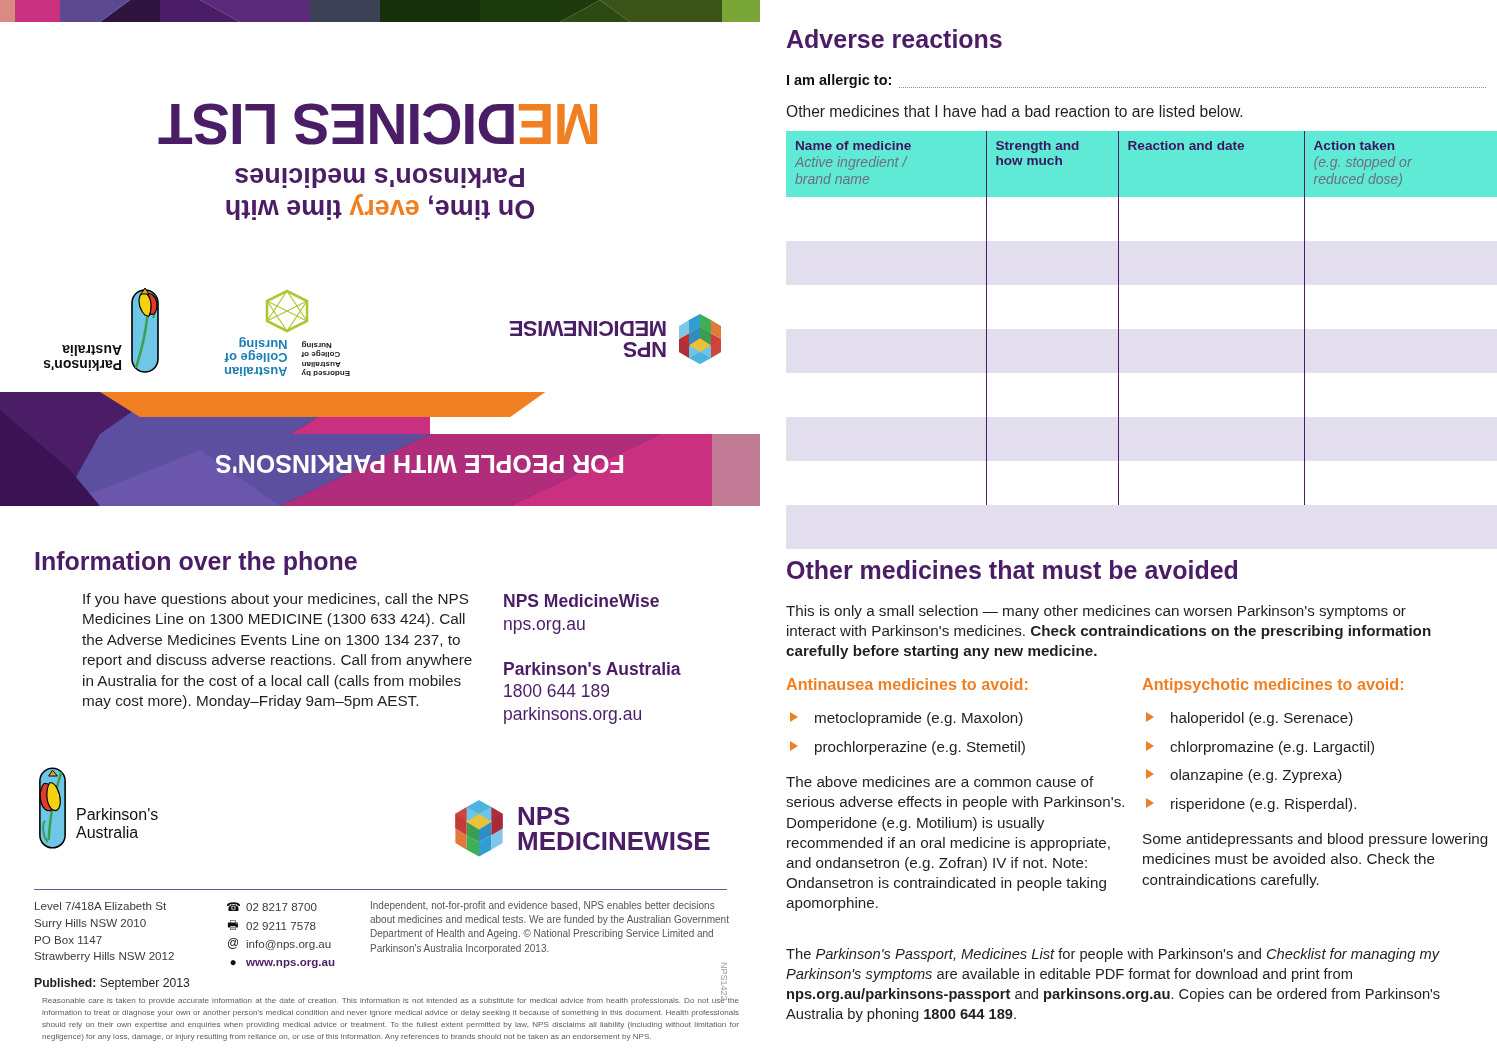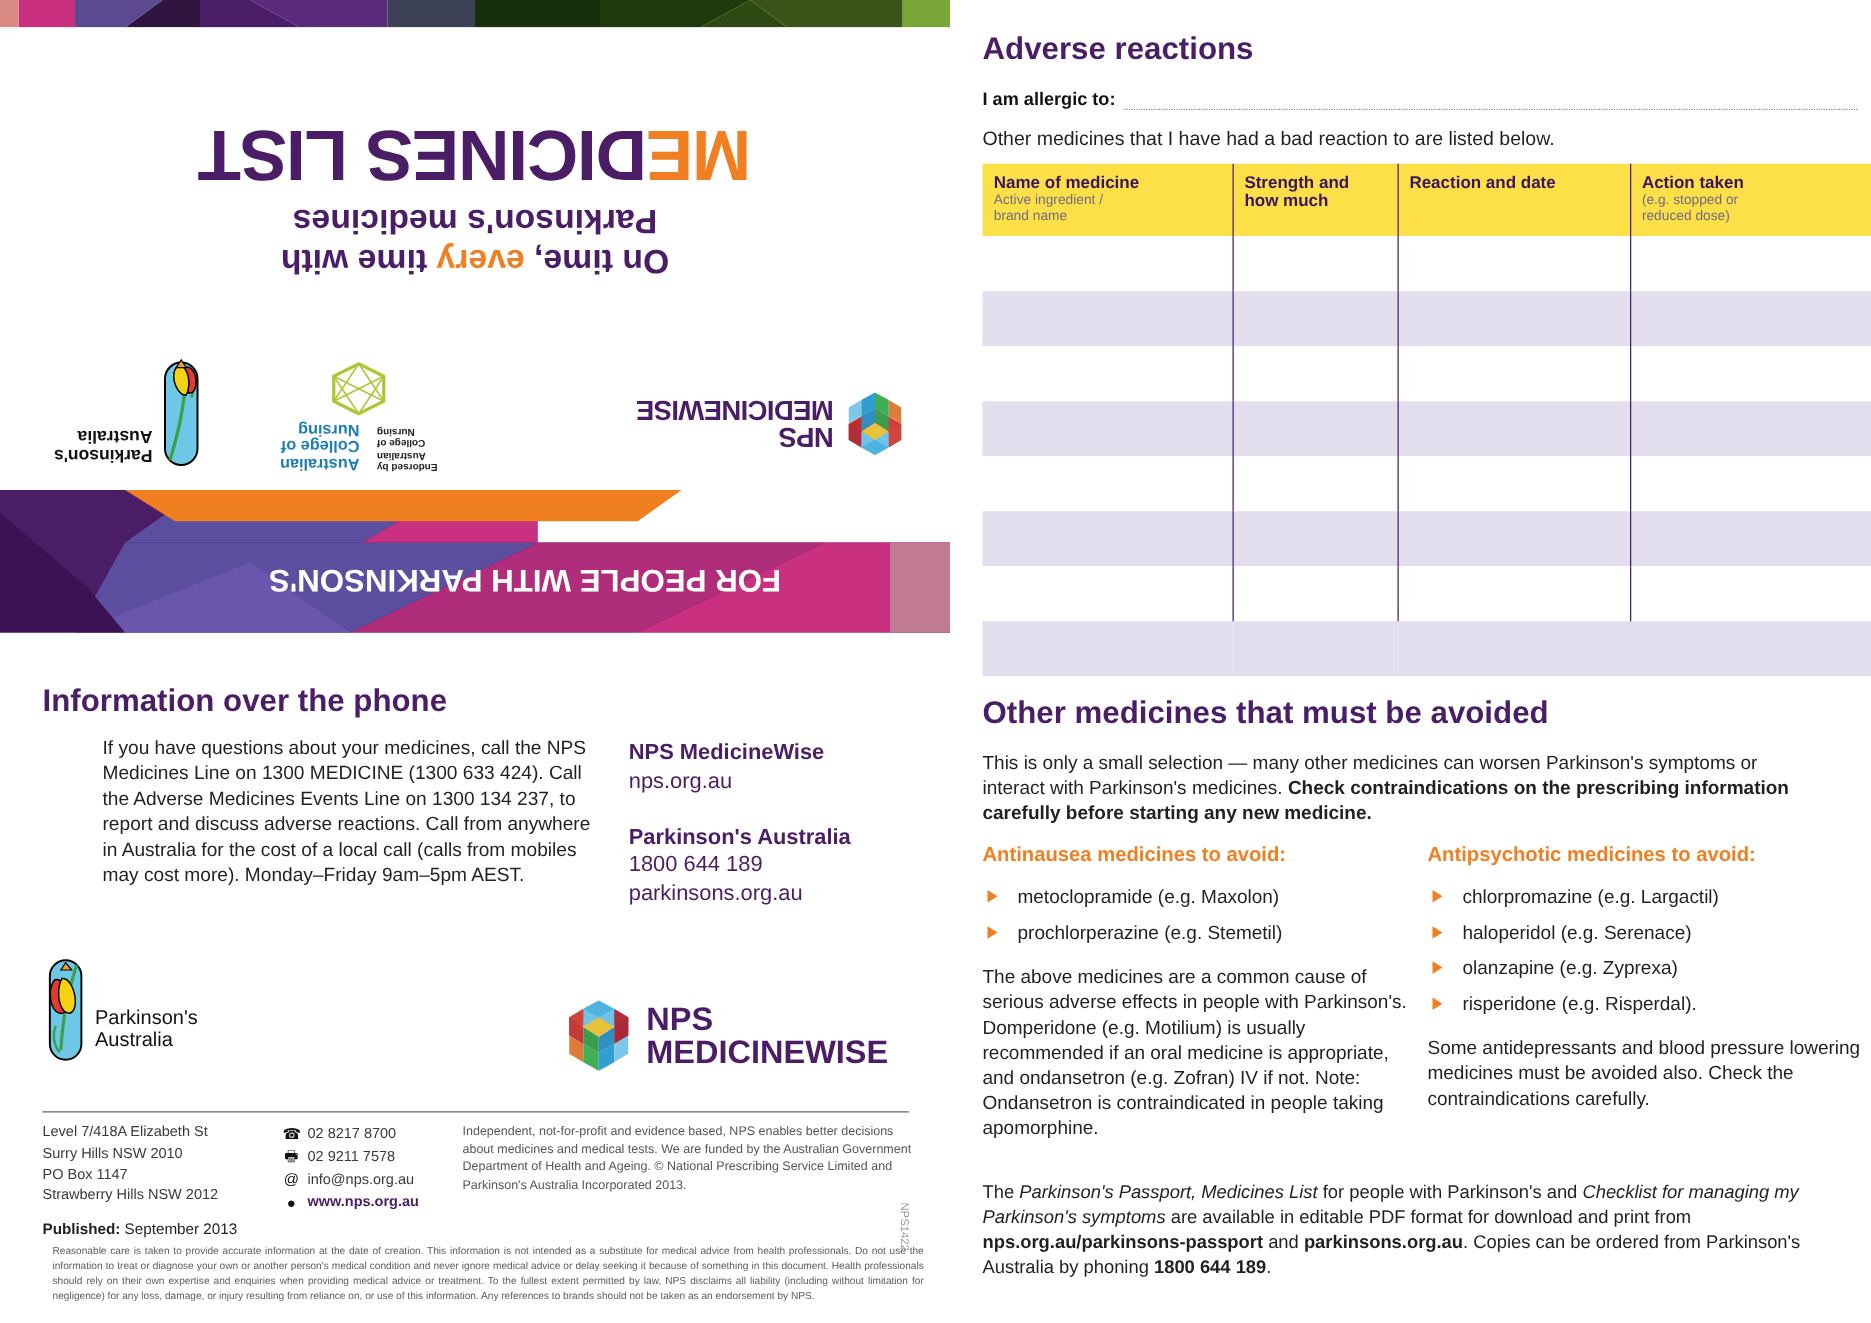--- a/index.html
+++ b/index.html
@@ -112,26 +112,26 @@
   .right-panel { position:absolute; left:770px; top:0; width:727px; height:1058px; }
 
   .h-adverse { position:absolute; left:16px; top:25px; font-size:25px; font-weight:bold; color:#4a1d66; }
   .allergic-row { position:absolute; left:16px; top:72px; width:700px; display:flex; align-items:flex-end; }
   .allergic-lbl { font-size:14.5px; font-weight:bold; color:#111; white-space:nowrap; }
   .allergic-line { flex:1; border-bottom:1.2px dotted #8b8b8b; margin-left:7px; height:15px; }
   .other-line { position:absolute; left:16px; top:103px; font-size:15.6px; color:#221f1f; }
 
   table.ar { position:absolute; left:16px; top:131px; width:698px; border-collapse:collapse; table-layout:fixed;}
   table.ar th {
-    background:#fde047; text-align:left; vertical-align:top;
+    background:#5eead4; text-align:left; vertical-align:top;
     padding:7px 9px 9px 9px; border-right:1.4px solid #4a1d66;
     font-size:13.6px; font-weight:bold; color:#3b1560;
   }
   table.ar th:last-child { border-right:none; }
-  table.ar th .sub { display:block; font-weight:normal; color:#6f6d84; font-size:11px; line-height:1.2; margin-top:1px;}
+  table.ar th .sub { display:block; font-weight:normal; color:#6f6d84; font-size:14px; line-height:1.2; margin-top:1px;font-style:italic;}
   table.ar td { height:44px; border-right:1.4px solid #4a1d66; }
   table.ar td:last-child { border-right:none; }
   table.ar tr.shade td { background:#e2deee; }
   table.ar tr.blank td { background:#ffffff; }
   table.ar tr.lastrow td { border-right:none; }
 
   .h-other { position:absolute; left:16px; top:556px; font-size:25px; font-weight:bold; color:#4a1d66; }
   .other-para { position:absolute; left:16px; top:601px; width:656px; font-size:15.2px; line-height:1.33; color:#221f1f;}
   .other-para b { font-weight:bold; }
 
@@ -469,22 +469,22 @@
       <ul class="meds">
         <li><span class="tri"></span><span>metoclopramide (e.g. Maxolon)</span></li>
         <li><span class="tri"></span><span>prochlorperazine (e.g. Stemetil)</span></li>
       </ul>
       <div class="col-note">The above medicines are a common cause of serious adverse effects in people with Parkinson's. Domperidone (e.g. Motilium) is usually recommended if an oral medicine is appropriate, and ondansetron (e.g. Zofran) IV if not. Note: Ondansetron is contraindicated in people taking apomorphine.</div>
     </div>
 
     <div class="col-right">
       <div class="col-head">Antipsychotic medicines to avoid:</div>
       <ul class="meds">
+        <li><span class="tri"></span><span>haloperidol (e.g. Serenace)</span></li>
         <li><span class="tri"></span><span>chlorpromazine (e.g. Largactil)</span></li>
-        <li><span class="tri"></span><span>haloperidol (e.g. Serenace)</span></li>
         <li><span class="tri"></span><span>olanzapine (e.g. Zyprexa)</span></li>
         <li><span class="tri"></span><span>risperidone (e.g. Risperdal).</span></li>
       </ul>
       <div class="col-note">Some antidepressants and blood pressure lowering medicines must be avoided also. Check the contraindications carefully.</div>
     </div>
 
     <div class="closing">
       <span>The </span><i>Parkinson's Passport, Medicines List</i><span> for people with Parkinson's and </span><i>Checklist for managing my Parkinson's symptoms</i><span> are available in editable PDF format for download and print from </span><b>nps.org.au/parkinsons-passport</b><span> and </span><b>parkinsons.org.au</b><span>. Copies can be ordered from Parkinson's Australia by phoning </span><b>1800 644 189</b><span>.</span>
     </div>
   </div>

